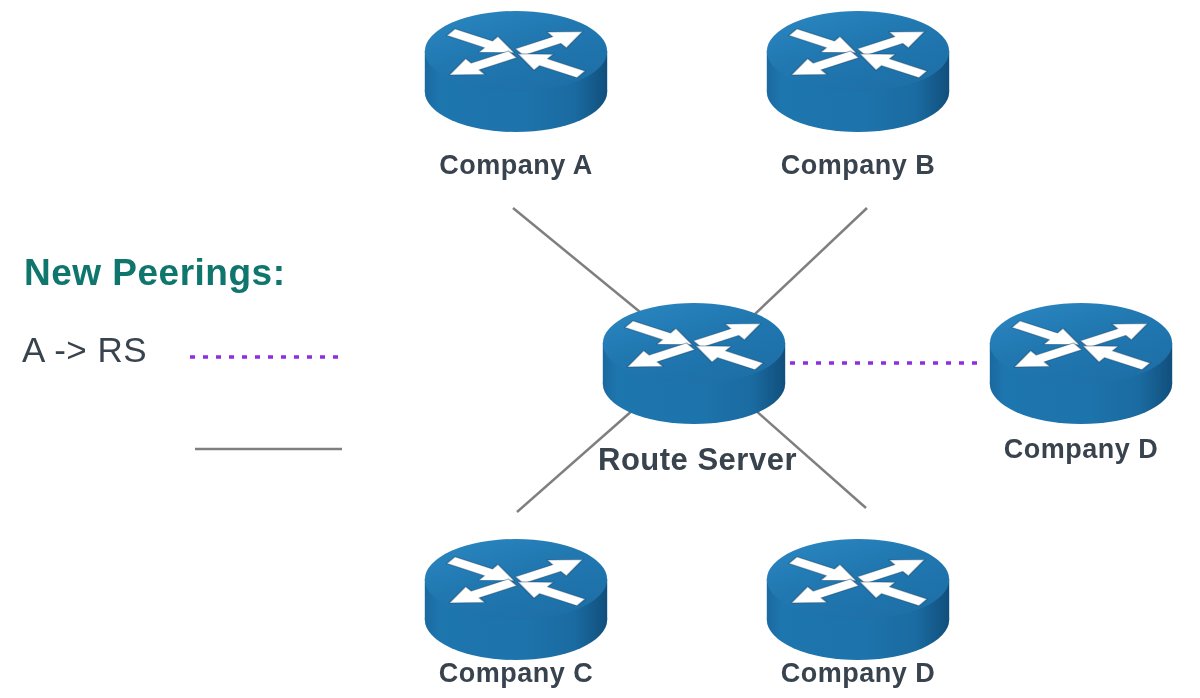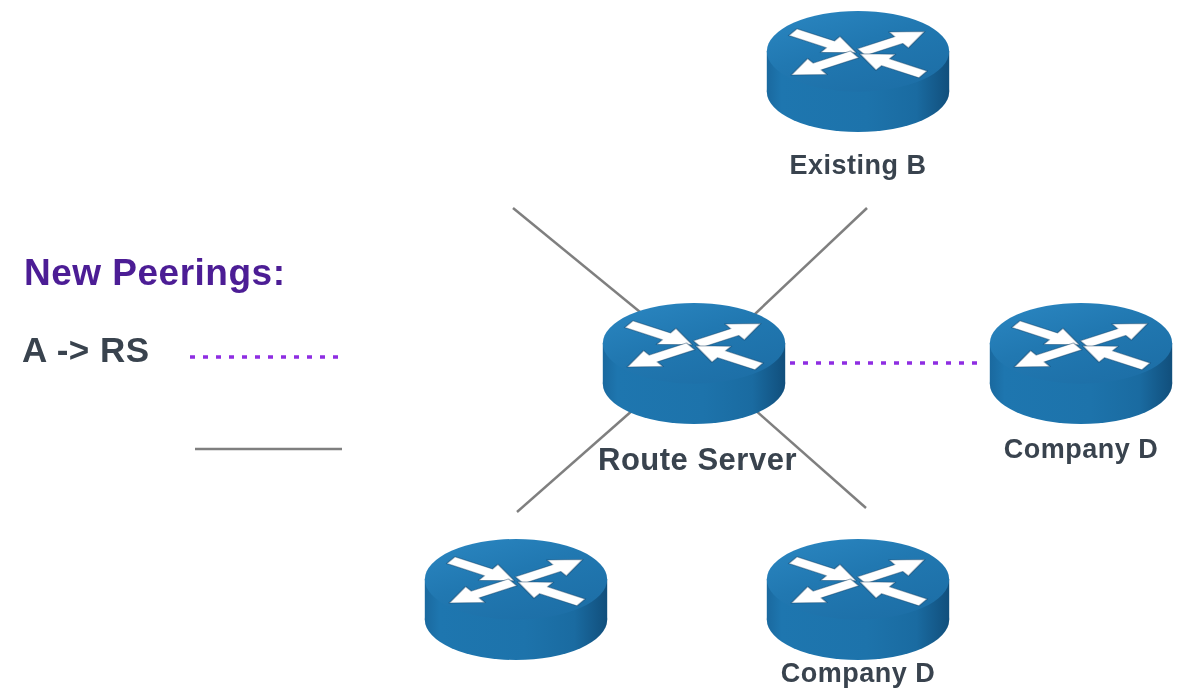--- a/index.html
+++ b/index.html
@@ -19,25 +19,25 @@
     text-align:center;
     font-weight:700;
     color:#39434e;
     letter-spacing:0.5px;
     white-space:nowrap;
   }
   .company-label{font-size:27px;}
   .rs-label{font-size:31px;}
   .legend-title{
     position:absolute;left:24px;top:252px;
-    font-size:37px;font-weight:700;color:#4c1d95;letter-spacing:0.5px;
+    font-size:37px;font-weight:700;color:#0f766e;letter-spacing:0.5px;
   }
   .legend-item-label{
     position:absolute;
-    font-size:35px;font-weight:700;color:#39434e;letter-spacing:0.5px;
+    font-size:35px;font-weight:400;color:#39434e;letter-spacing:0.5px;
   }
   .legend-item-a{left:22px;top:330px;}
   .legend-item-existing{left:20px;top:420px;}
   .legend-sample{position:absolute;}
 </style>
 </head>
 <body>
 
 <div class="canvas">
 
@@ -89,46 +89,53 @@
 
   <div class="legend-item-label legend-item-a">A -&gt; RS</div>
   <svg class="legend-sample" style="left:188px;top:350px" width="160" height="14">
     <line x1="2" y1="7" x2="156" y2="7" stroke="#8e2de2" stroke-width="3.5" stroke-dasharray="5 8"></line>
   </svg>
 
   <svg class="legend-sample" style="left:193px;top:442px" width="152" height="14">
     <line x1="2" y1="7" x2="149" y2="7" stroke="#7f7f7f" stroke-width="2.5"></line>
   </svg>
 
+  <div class="node" style="left:420px;top:8px;width:192px">
+    <svg class="router-svg" width="192" height="127">
+      <use href="#router"></use>
+    </svg>
+    <div class="node-label company-label" style="top:142px">Company A</div>
+  </div>
 
   <div class="node" style="left:762px;top:8px;width:192px">
     <svg class="router-svg" width="192" height="127">
       <use href="#router"></use>
     </svg>
-    <div class="node-label company-label" style="top:142px">Existing B</div>
+    <div class="node-label company-label" style="top:142px">Company B</div>
   </div>
 
   <div class="node" style="left:598px;top:300px;width:192px">
     <svg class="router-svg" width="192" height="127">
       <use href="#router"></use>
     </svg>
     <div class="node-label rs-label" style="top:142px">Route Server</div>
   </div>
 
   <div class="node" style="left:985px;top:300px;width:192px">
     <svg class="router-svg" width="192" height="127">
       <use href="#router"></use>
     </svg>
     <div class="node-label company-label" style="top:134px">Company D</div>
   </div>
 
   <div class="node" style="left:420px;top:536px;width:192px">
     <svg class="router-svg" width="192" height="127">
       <use href="#router"></use>
     </svg>
+    <div class="node-label company-label" style="top:122px">Company C</div>
   </div>
 
   <div class="node" style="left:762px;top:536px;width:192px">
     <svg class="router-svg" width="192" height="127">
       <use href="#router"></use>
     </svg>
     <div class="node-label company-label" style="top:122px">Company D</div>
   </div>
 
 </div>

